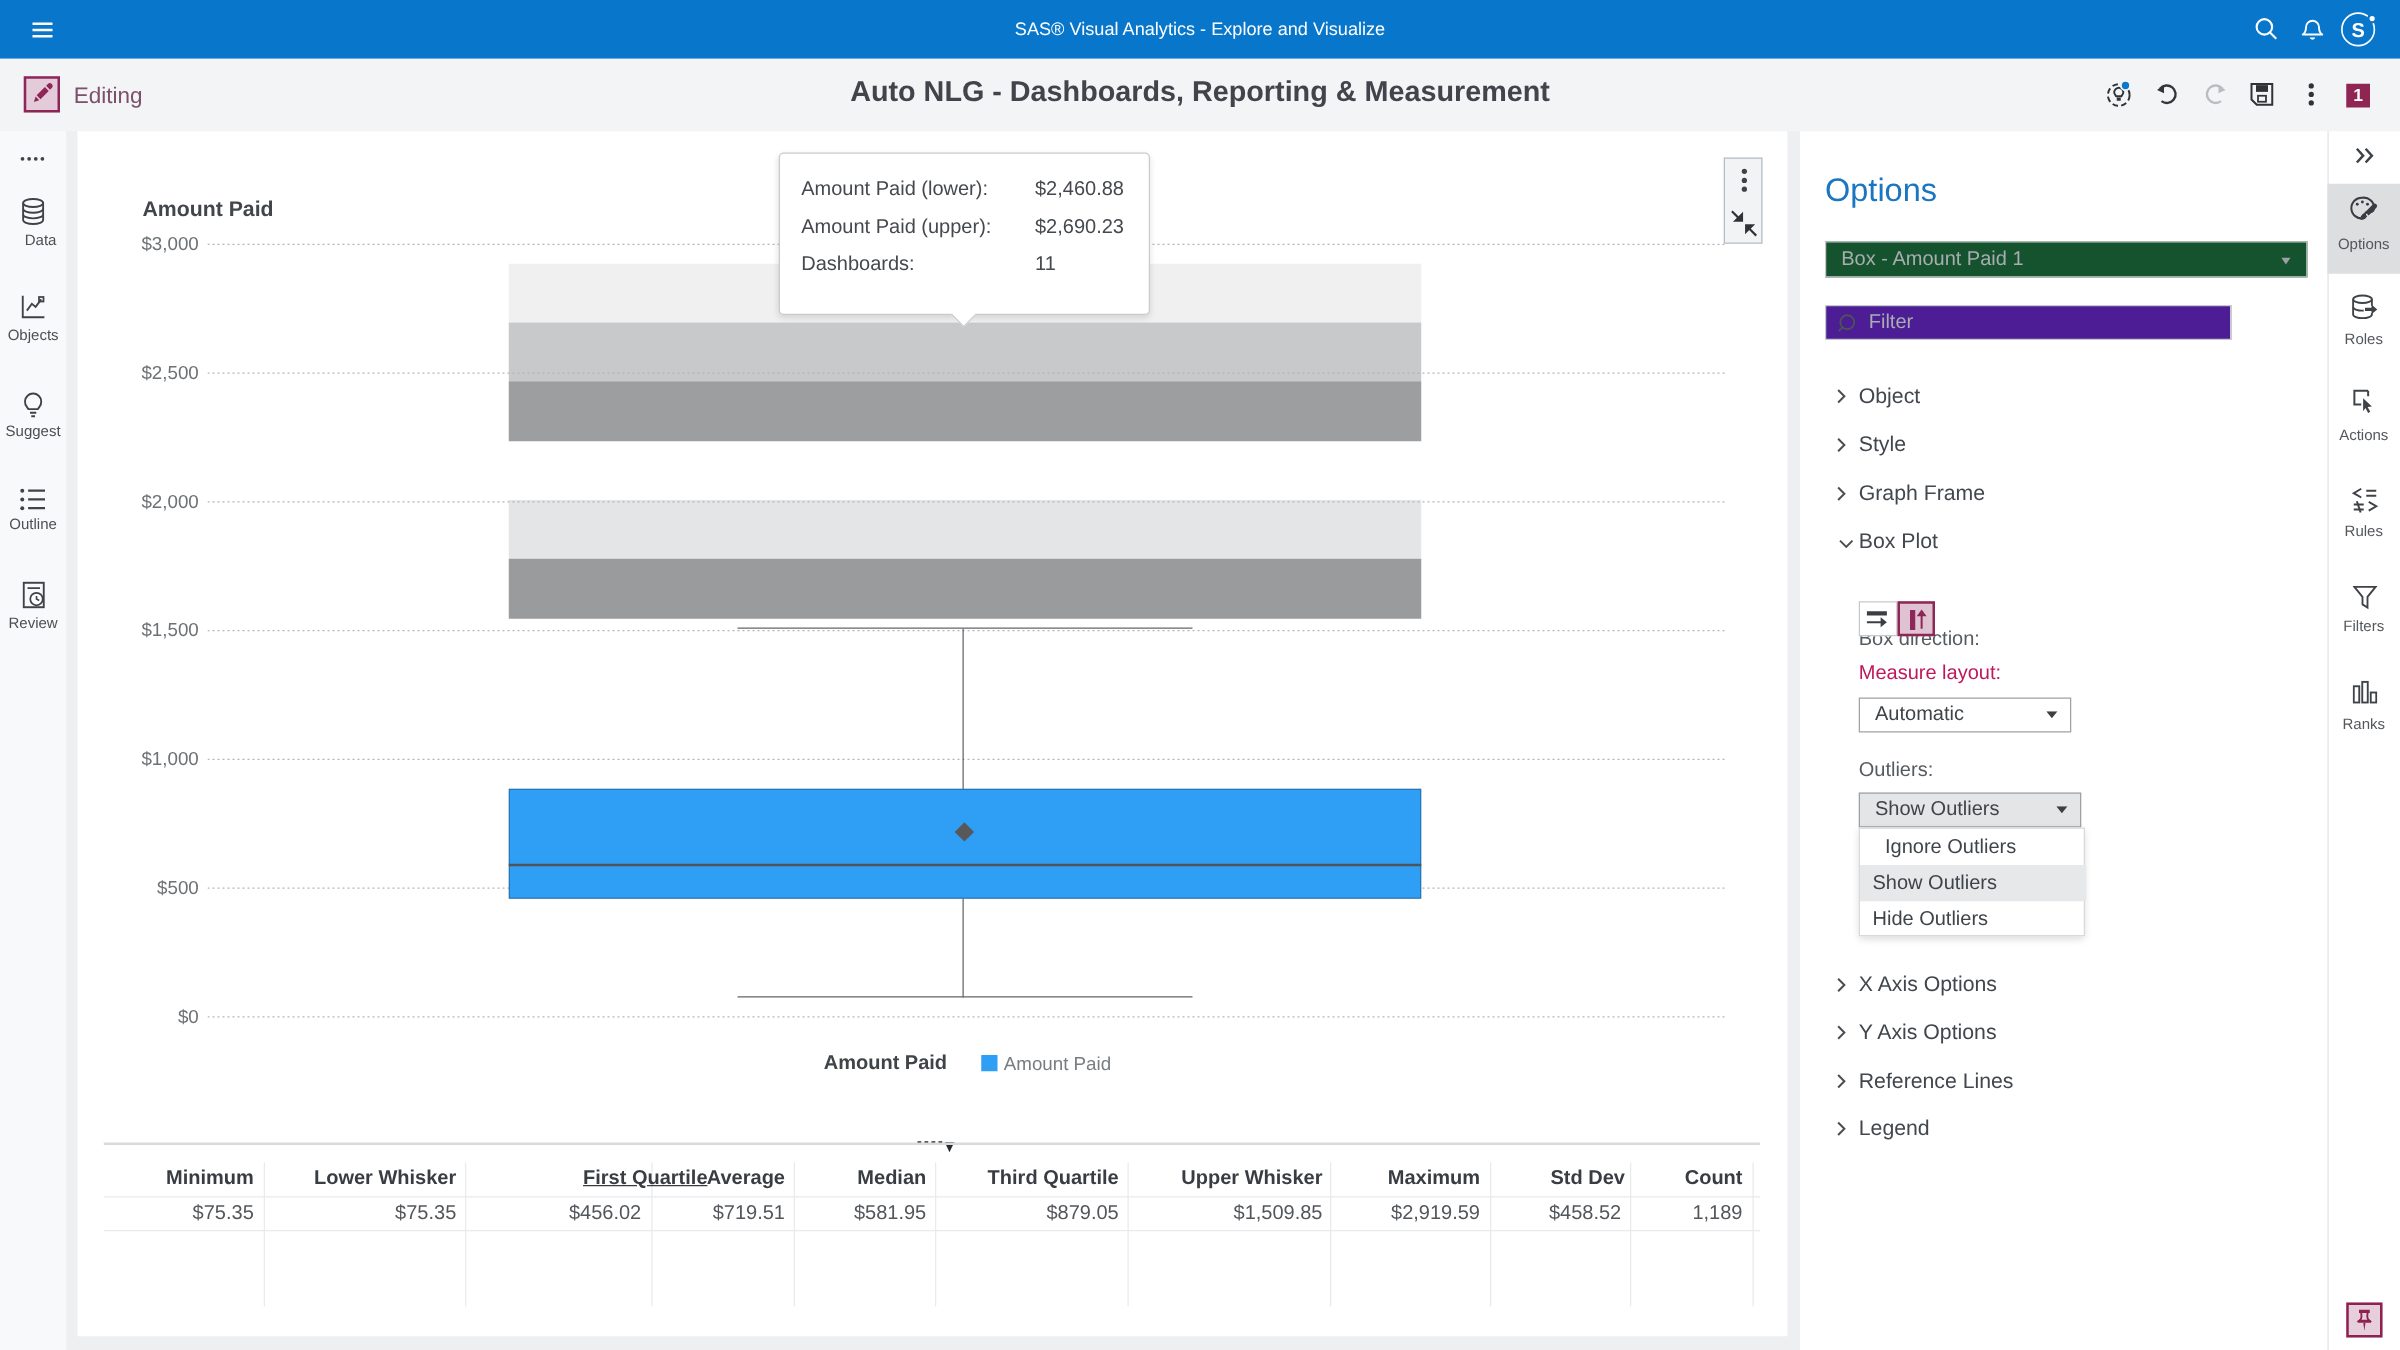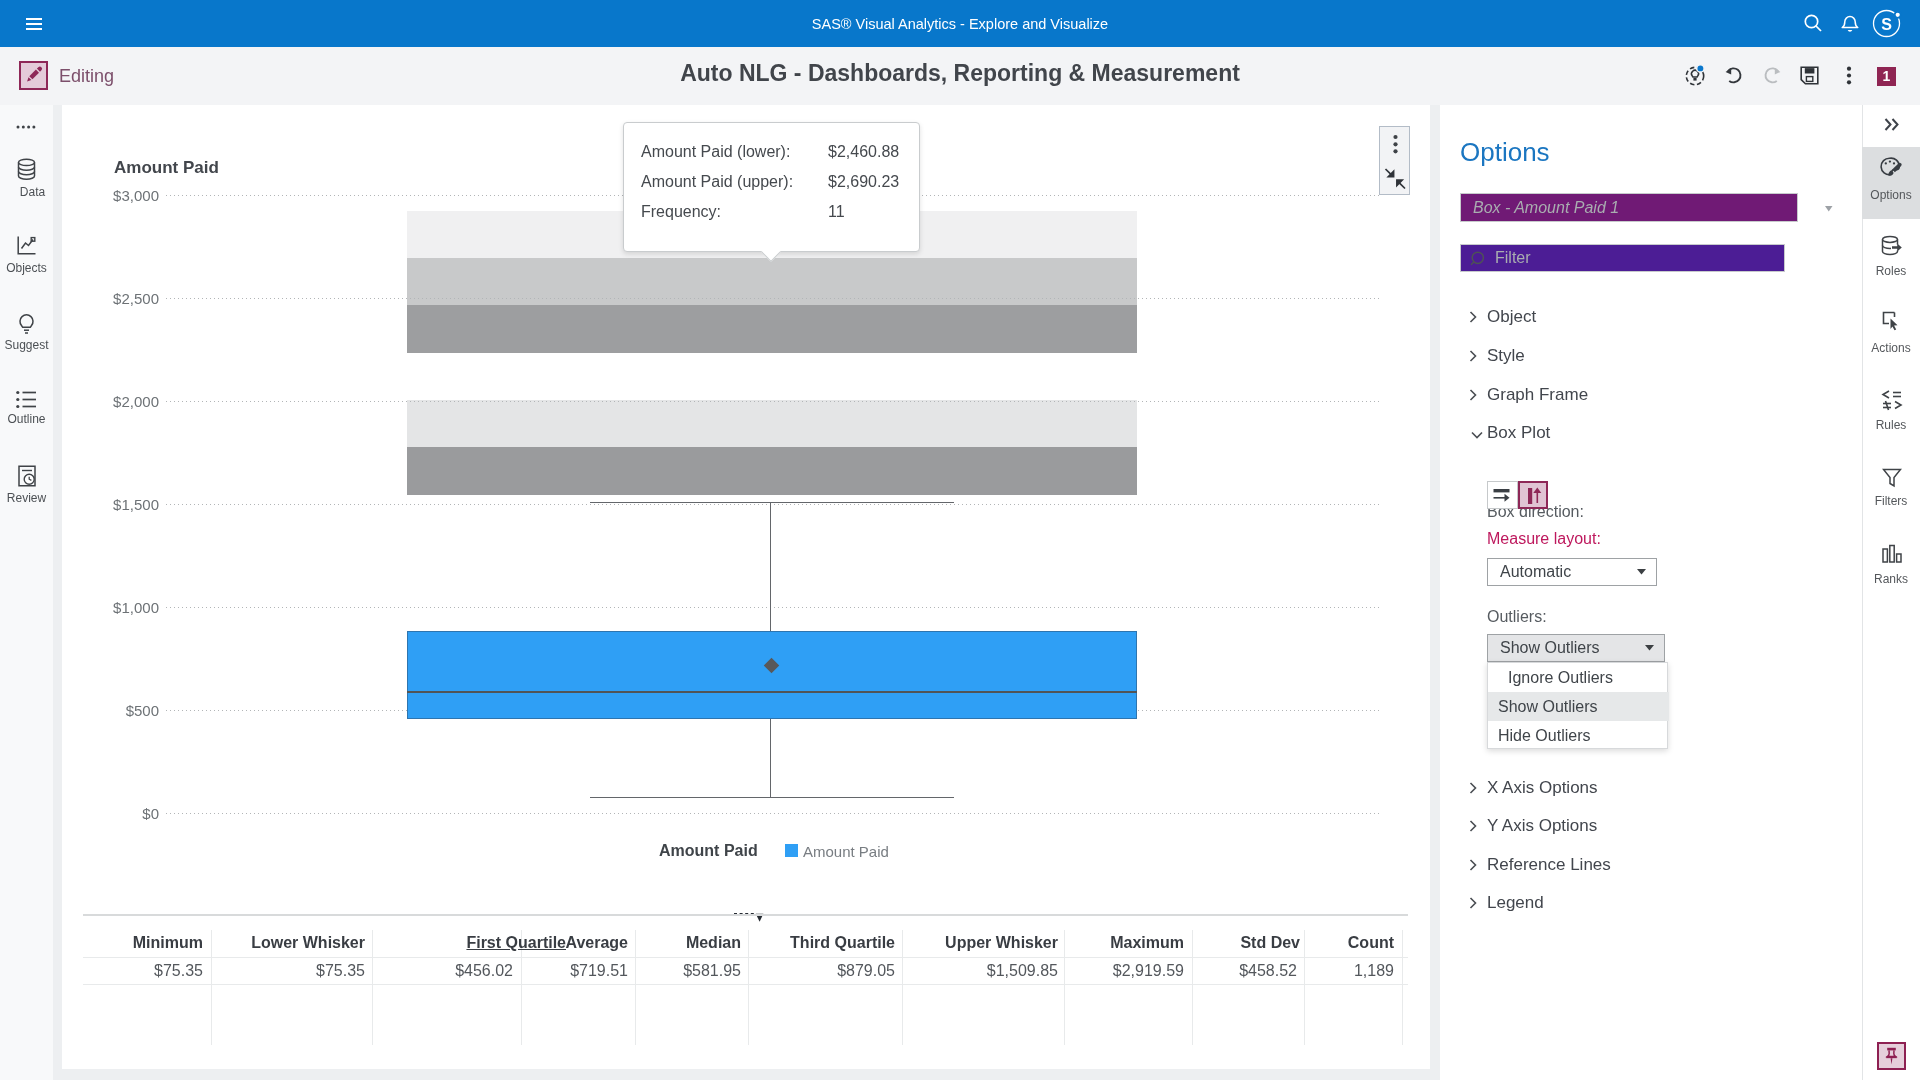--- a/index.html
+++ b/index.html
@@ -188,21 +188,21 @@
 <div class="a" style="left:659px;top:842px;font-size:16px;font-weight:bold;color:#3f4449;">Amount Paid</div>
 <div class="a" style="left:785px;top:844px;width:13px;height:13px;background:#2f9ff5;"></div>
 <div class="a" style="left:803px;top:843px;font-size:15px;color:#787d82;">Amount Paid</div>
 
 <div class="a" style="left:623px;top:122px;width:297px;height:130px;background:#fff;border:1px solid #c9ccce;border-radius:4px;box-shadow:0 2px 5px rgba(0,0,0,0.12);"></div>
 <div class="a" style="left:764px;top:245px;width:14px;height:14px;background:#fff;border-right:1px solid #c9ccce;border-bottom:1px solid #c9ccce;transform:rotate(45deg);"></div>
 <div class="a" style="left:641px;top:143px;font-size:16px;color:#45494e;">Amount Paid (lower):</div>
 <div class="a" style="left:828px;top:143px;font-size:16px;color:#45494e;">$2,460.88</div>
 <div class="a" style="left:641px;top:173px;font-size:16px;color:#45494e;">Amount Paid (upper):</div>
 <div class="a" style="left:828px;top:173px;font-size:16px;color:#45494e;">$2,690.23</div>
-<div class="a" style="left:641px;top:203px;font-size:16px;color:#45494e;">Frequency:</div>
+<div class="a" style="left:641px;top:203px;font-size:16px;color:#45494e;">Dashboards:</div>
 <div class="a" style="left:828px;top:203px;font-size:16px;color:#45494e;">11</div>
 
 <div class="a" style="left:1379px;top:126px;width:31px;height:69px;background:#f2f3f5;border:1px solid #b3bcc7;">
   <svg class="a" style="left:10.5px;top:7px;" width="9" height="21" viewBox="0 0 9 21">
     <circle cx="4.5" cy="3" r="2.1" fill="#3e4247"></circle>
       <circle cx="4.5" cy="10.3" r="2.1" fill="#3e4247"></circle>
       <circle cx="4.5" cy="17.3" r="2.1" fill="#3e4247"></circle>
   </svg>
   <svg class="a" style="left:4px;top:40px;" width="23" height="23" viewBox="0 0 23 23">
     <g stroke="#2f3338" stroke-width="1.7" fill="#2f3338">
@@ -256,21 +256,21 @@
 <div class="td" style="right:1025px;">$879.05</div>
 <div class="td" style="right:862px;">$1,509.85</div>
 <div class="td" style="right:736px;">$2,919.59</div>
 <div class="td" style="right:623px;">$458.52</div>
 <div class="td" style="right:526px;">1,189</div>
 
 <div class="a" style="left:1440px;top:105px;width:422px;height:975px;background:#fff;"></div>
 
 <div class="a" style="left:1460px;top:137px;font-size:26px;color:#1b76c1;">Options</div>
 
-<div class="a" style="left:1460px;top:193px;width:338px;height:29px;border:1px solid #c7cacc;background:#701a75;font-style:italic;">
+<div class="a" style="left:1460px;top:193px;width:386px;height:29px;border:1px solid #c7cacc;background:#14532d;">
   <div class="a" style="left:12px;top:0;height:27px;line-height:27px;font-size:16px;color:#a9adb0;">Box - Amount Paid 1</div>
   <svg class="a" style="left:364px;top:12px;" width="8" height="6" viewBox="0 0 8 6">
       <path d="M0,0 H7.5 L3.75,5.5 Z" fill="#9da1a6"></path>
     </svg>
 </div>
 
 <div class="a" style="left:1460px;top:244px;width:325px;height:28px;border:1px solid #c7cacc;background:#4c1d95;">
   <svg class="a" style="left:9px;top:6px;" width="17" height="17" viewBox="0 0 17 17">
     <circle cx="7.8" cy="6.8" r="5.6" fill="none" stroke="#4e5256" stroke-width="1.5"></circle>
     <line x1="4" y1="10.8" x2="1" y2="13.8" stroke="#4e5256" stroke-width="1.5"></line>

